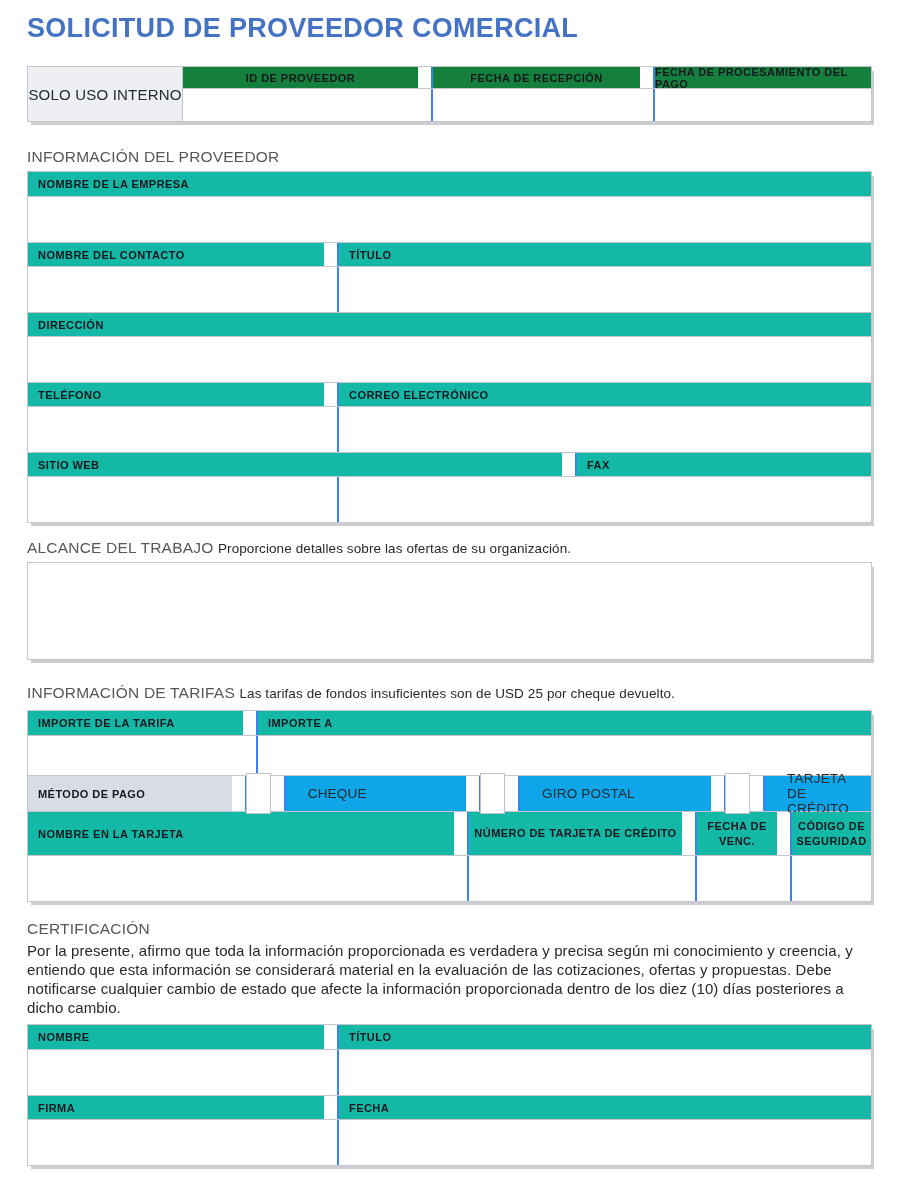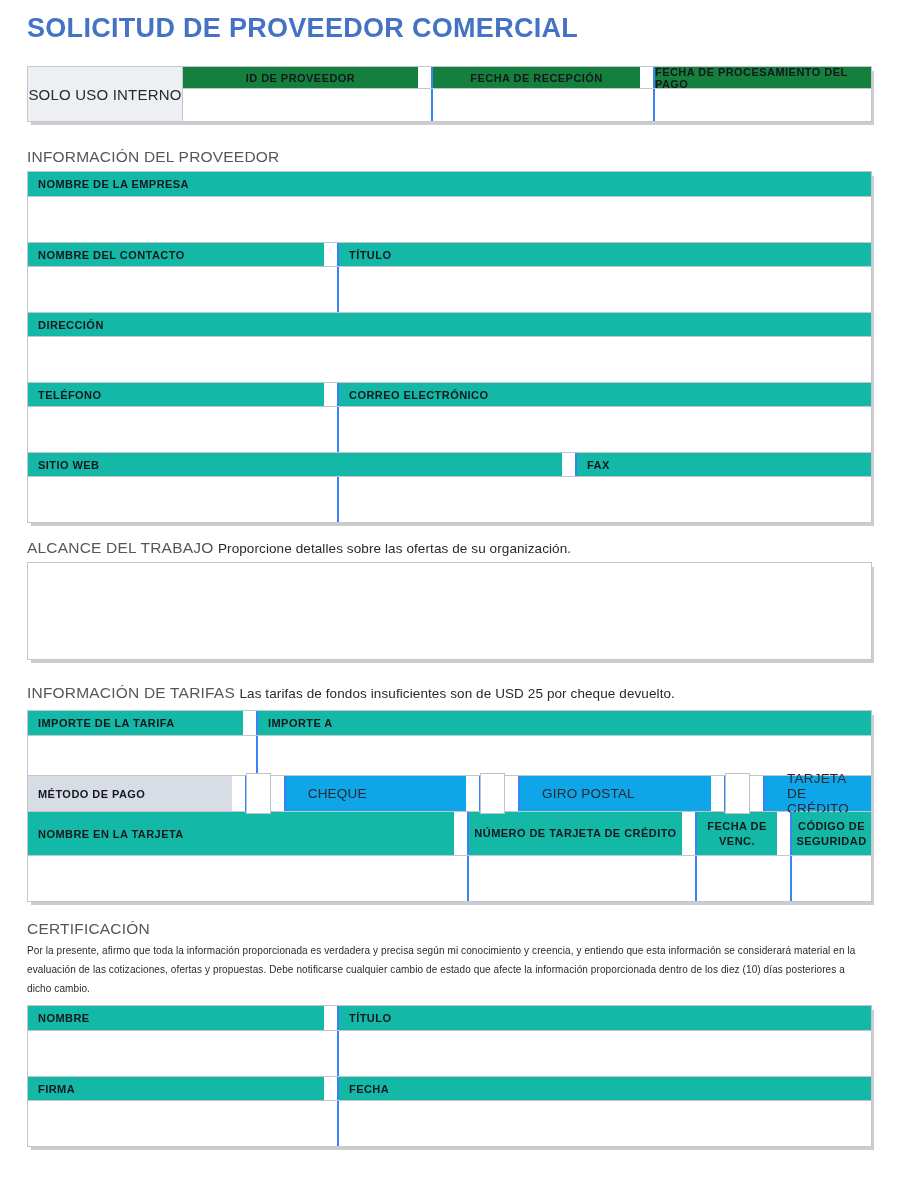--- a/index.html
+++ b/index.html
@@ -110,21 +110,21 @@
   .lbl-center {
     justify-content:center; text-align:center; line-height:1.3; padding:2px 4px;
   }
   .fees-input-row { height:46px; }
   .fees-top-input { height:40px; }
 
   
   .cert-heading { margin-top:18px; }
   .cert-statement {
     margin-top:3px; width:845px;
-    font-size:10px; line-height:19px; color:#26292E; letter-spacing:.1px;
+    font-size:15px; line-height:19px; color:#26292E; letter-spacing:.1px;
   }
   .cert-tbl { margin-top:7px; }
 </style>
 </head>
 <body>
 
 <div class="page">
 
   <h1 class="doc-title">SOLICITUD DE PROVEEDOR COMERCIAL</h1>
 

